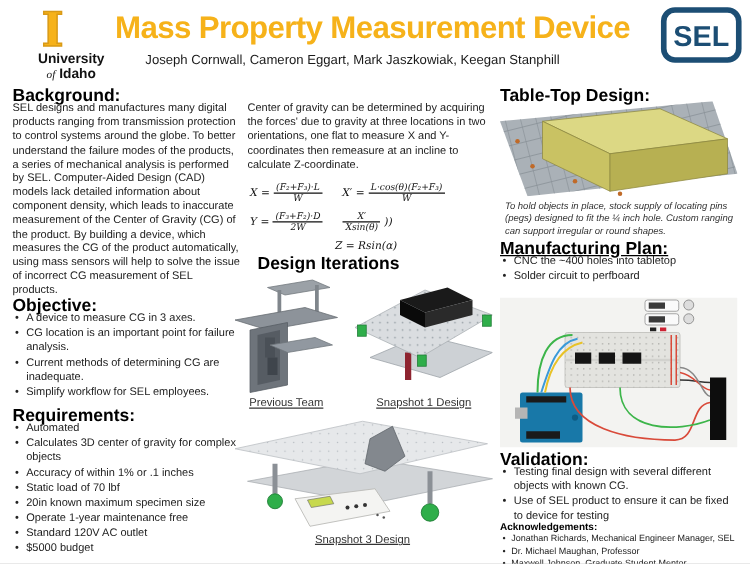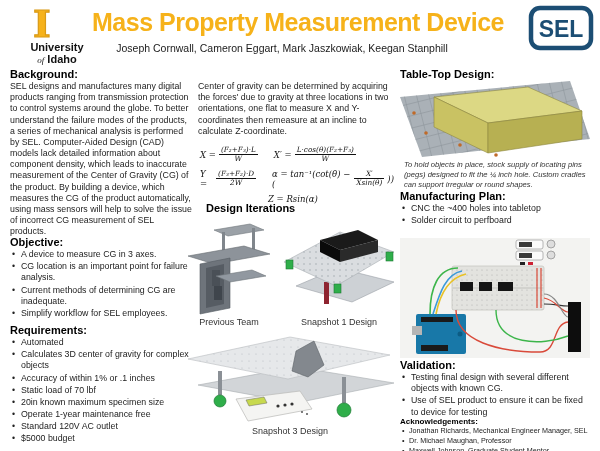--- a/index.html
+++ b/index.html
@@ -13,27 +13,27 @@
   .title {
     left:72px; top:8px; width:452px; text-align:center;
     font-size:25px; font-weight:bold; color:#F6B21A; white-space:nowrap;
     letter-spacing:-0.5px;
   }
   .authors { left:56px; top:42px; width:452px; text-align:center; font-size:10.5px; color:#1a1a1a; }
   .ui-logo { left:20px; top:4px; width:74px; text-align:center; }
   .ui-wordmark { font-size:11px; font-weight:bold; color:#111; line-height:1.05; margin-top:-2px;}
   .ui-wordmark .of { font-style:italic; font-family:"Liberation Serif", serif; font-weight:normal; font-size:9px;}
   
-  .heading { font-size:11px; font-weight:bold; color:#000; }
+  .heading { font-size:14px; font-weight:bold; color:#000; }
   .body-text { font-size:8.8px; line-height:1.27; color:#222; }
   ul.bullets { list-style:none; }
   ul.bullets li { position:relative; padding-left:11px; font-size:8.8px; line-height:1.27; margin-bottom:1px; color:#222;}
   ul.bullets li::before { content:"•"; position:absolute; left:2px; top:0; }
   ul.bullets.small li { font-size:7.2px; line-height:1.25; padding-left:9px; }
-  .caption { font-size:9px; color:#333; text-align:center; }
+  .caption { font-size:9px; color:#333; text-align:center;text-decoration:underline; }
   .caption-italic { font-size:7.6px; font-style:italic; color:#333; line-height:1.3; }
   .ack-heading { font-size:8px; font-weight:bold; color:#000; }
   
   .equations { left:200px; top:146px; width:194px; font-family:"DejaVu Serif", serif;
     font-style:italic; font-size:8.5px; color:#111; }
   .eq-row { display:flex; align-items:center; gap:16px; margin-bottom:5px; }
   .eq { display:flex; align-items:center; gap:3px; }
   .frac { display:inline-block; text-align:center; font-size:7.3px; line-height:1.15; vertical-align:middle; }
   .frac .num { display:block; border-bottom:0.8px solid #111; padding:0 2px; }
   .frac .den { display:block; padding:0 2px; }
@@ -107,21 +107,20 @@
     </div>
     <div class="eq-row">
       <span class="eq">
         <span>Y =</span>
         <span class="frac">
             <span class="num">(F₃+F₂)·D</span>
             <span class="den">2W</span>
           </span>
       </span>
       <span class="eq">
-        <span>α = tan⁻¹(cot(θ) − (</span>
         <span class="frac">
             <span class="num">X′</span>
             <span class="den">Xsin(θ)</span>
           </span>
         <span>))</span>
       </span>
     </div>
     <div class="eq-row">
       <span class="eq eq-z">Z = Rsin(α)</span>
     </div>
@@ -198,23 +197,23 @@
     <polygon points="0,16 170,0 190,58 22,76" fill="url(#grid)"></polygon>
     <polygon points="34,16 128,6 182,30 88,42" fill="#dcd884" stroke="#8e8840" stroke-width="0.6"></polygon>
     <polygon points="34,16 88,42 88,72 34,46" fill="#c9c263" stroke="#8e8840" stroke-width="0.6"></polygon>
     <polygon points="88,42 182,30 182,58 88,72" fill="#b7b052" stroke="#8e8840" stroke-width="0.6"></polygon>
     <circle cx="26" cy="52" r="1.8" fill="#c06a28"></circle>
     <circle cx="60" cy="64" r="1.8" fill="#c06a28"></circle>
     <circle cx="96" cy="74" r="1.8" fill="#c06a28"></circle>
     <circle cx="14" cy="32" r="1.8" fill="#c06a28"></circle>
   </svg>
 
-  <div class="abs caption-italic" style="left:404px; top:160px; width:184px;">To hold objects in place, stock supply of locating pins (pegs) designed to fit the ¼ inch hole. Custom cradles can support irregular or round shapes.</div>
-
-  <div class="abs heading" style="left:400px; top:190px;">Manufacturing Plan:</div>
+  <div class="abs caption-italic" style="left:404px; top:160px; width:184px;">To hold objects in place, stock supply of locating pins (pegs) designed to fit the ¼ inch hole. Custom ranging can support irregular or round shapes.</div>
+
+  <div class="abs heading" style="left:400px; top:190px;text-decoration:underline;">Manufacturing Plan:</div>
   <ul class="abs bullets" style="left:400px; top:203px; width:192px;">
     <li>CNC the ~400 holes into tabletop</li>
     <li>Solder circuit to perfboard</li>
   </ul>
 
   <svg class="abs" style="left:400px; top:238px;" width="190" height="120" viewBox="0 0 190 120">
     <defs>
       <pattern id="bbdots" width="5" height="5" patternUnits="userSpaceOnUse">
         <circle cx="2" cy="2" r="0.6" fill="#aeaeaa"></circle>
       </pattern>

